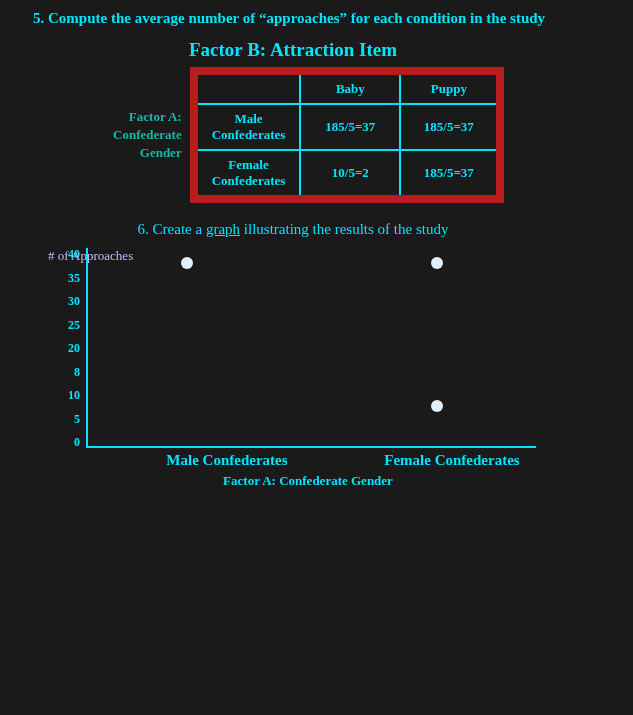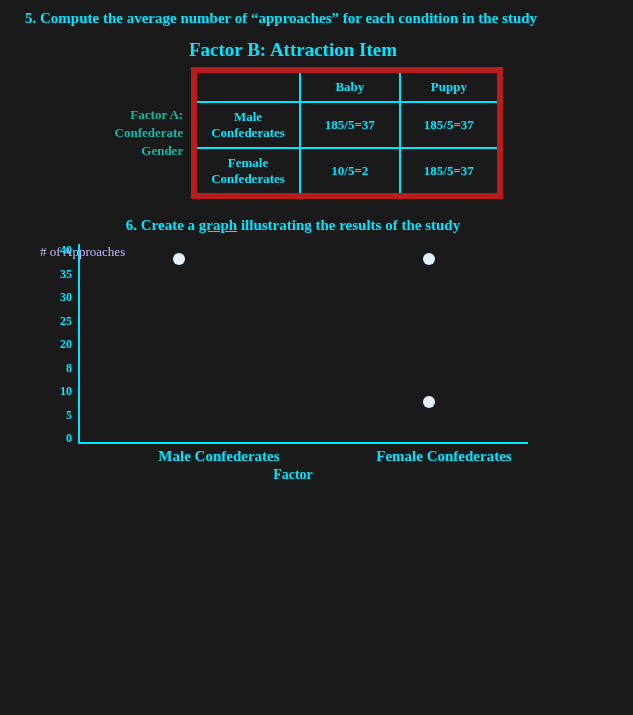--- a/index.html
+++ b/index.html
@@ -8,21 +8,21 @@
       height: 715px;
       background: #1a1a1a;
       font-family: 'Times New Roman', Times, serif;
       color: #00e5ff;
       overflow: hidden;
       position: relative;
     }
     .page {
       width: 586px;
       height: 715px;
-      padding: 10px 20px;
+      padding: 10px 28px;
       position: relative;
     }
     .question-5 {
       font-size: 15px;
       font-weight: bold;
       color: #00e5ff;
       margin-bottom: 12px;
       padding-left: 5px;
     }
     .table-section {
@@ -45,21 +45,21 @@
       font-size: 13px;
       font-weight: bold;
       color: #14b8a6;
       text-align: right;
       margin-right: 8px;
       line-height: 1.4;
       width: 100px;
     }
     .data-table {
       border-collapse: collapse;
-      border: 6px solid #b91c1c;
+      border: 8px solid #b91c1c;
     }
     .data-table th, .data-table td {
       border: 2px solid #00e5ff;
       padding: 6px 14px;
       text-align: center;
       font-size: 13px;
       font-weight: bold;
       color: #00e5ff;
       background: transparent;
       min-width: 100px;
@@ -67,21 +67,21 @@
     .data-table th {
       font-weight: bold;
     }
     .data-table .row-header {
       font-weight: bold;
       text-align: center;
       margin-left: 7px;
     }
     .question-6 {
       font-size: 15px;
-      font-weight: bold;
+      font-weight: normal;
       color: #00e5ff;
       text-align: center;
       margin-bottom: 10px;
     }
     .question-6 span.underline {
       text-decoration: underline;
     }
     .graph-section {
       position: relative;
       margin-left: 30px;
@@ -227,17 +227,17 @@
         <div class="dot" style="left: 78%; bottom: calc(37/40 * 100%);"></div>
 
         <div class="dot" style="left: 78%; bottom: calc(8/40 * 100%);"></div>
       </div>
     </div>
 
     <div class="x-axis-labels">
       <div class="x-label">Male Confederates</div>
       <div class="x-label">Female Confederates</div>
     </div>
+    <div class="x-axis-title">Factor A:  Confederate Gender</div>
   </div>
 
-  <div class="bottom-label">Factor</div>
 
 </div>
 
 </body></html>

